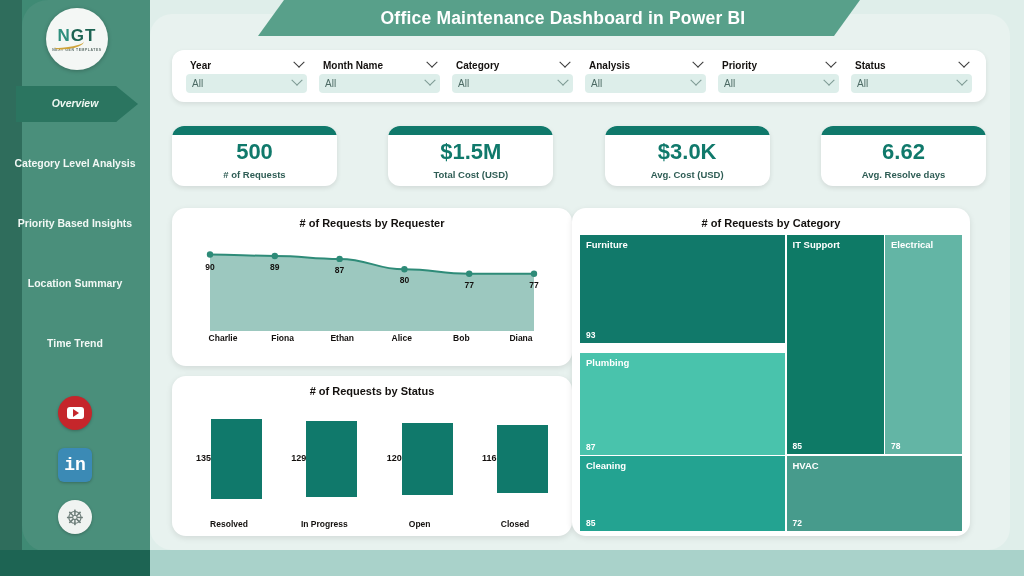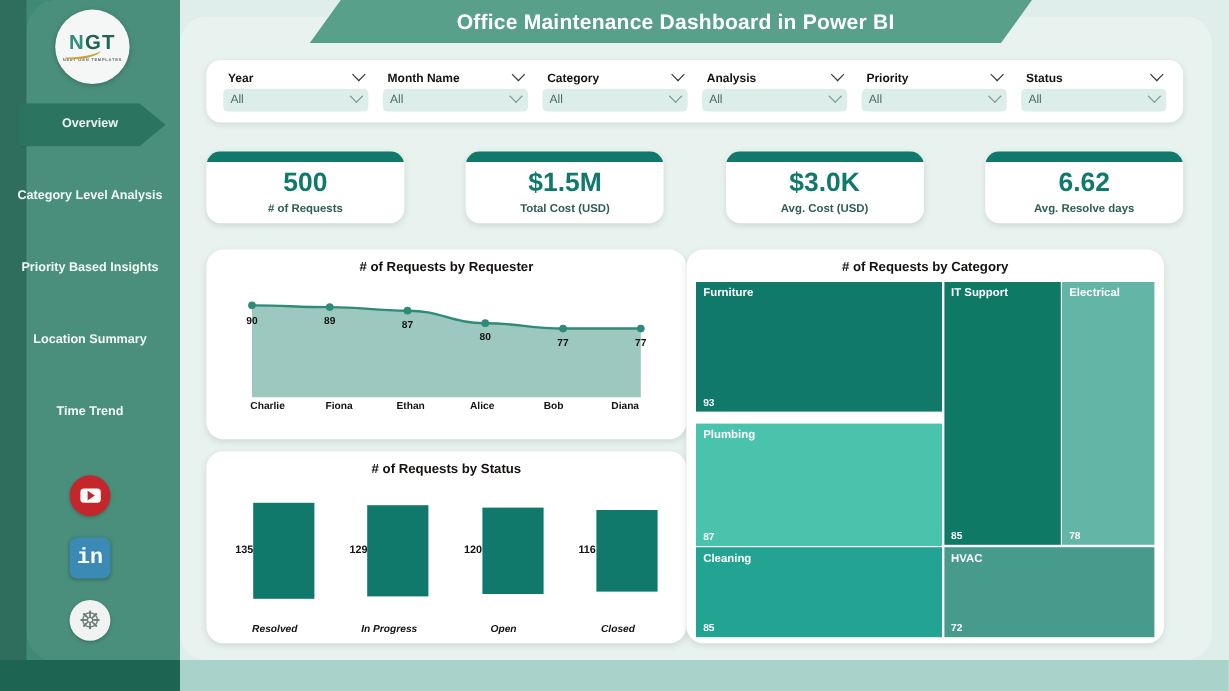--- a/index.html
+++ b/index.html
@@ -95,20 +95,21 @@
     text-align: center;
     line-height: 1.25;
     padding: 0 12px;
     cursor: pointer;
   }
   .nav-item.active {
     background: #2b7560;
     clip-path: polygon(16px 0, 116px 0, 138px 50%, 116px 100%, 16px 100%);
     color: #eef7f1;
     box-shadow: 0 2px 5px rgba(0,0,0,.2);
+    font-style: italic;
   }
   .nav-item span { position: relative; z-index: 2; }
 
   .socials {
     position: absolute; left: 0; top: 396px;
     width: 150px;
     display: flex; flex-direction: column;
     align-items: center; gap: 18px;
   }
   .social {
@@ -302,21 +303,21 @@
   .bar-rect {
     width: 66px;
     background: #10796b;
   }
   .bar-axis {
     display: flex; justify-content: space-between;
     margin: 6px 24px 0 24px;
   }
   .bar-axis-tick {
     width: 66px; text-align: center;
-    font-size: 8.5px; font-weight: bold; color: #14110f; font-style: italic;
+    font-size: 8.5px; font-weight: bold; color: #14110f;
   }
 
   
   .tree-wrap {
     position: relative;
     margin: 6px 8px 8px 8px;
     height: 296px;
   }
   .tile {
     position: absolute;

